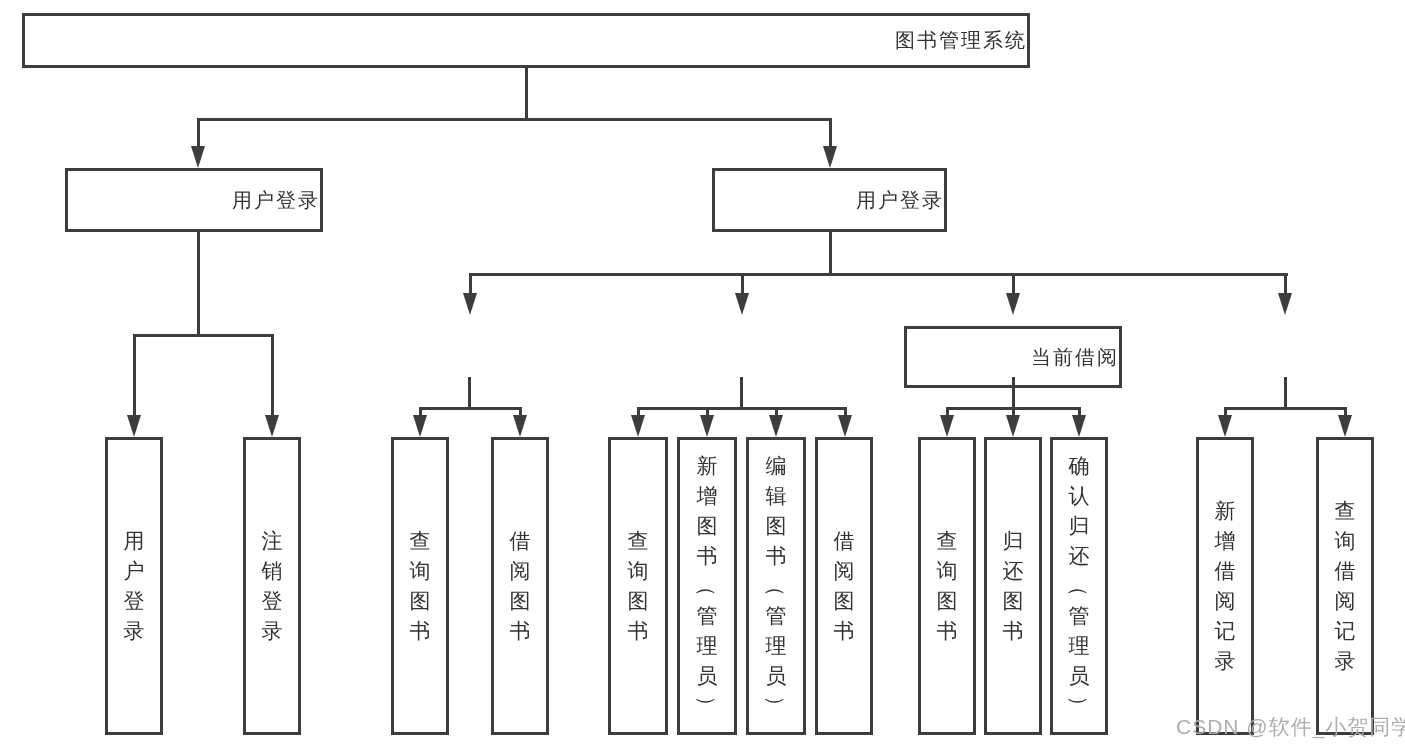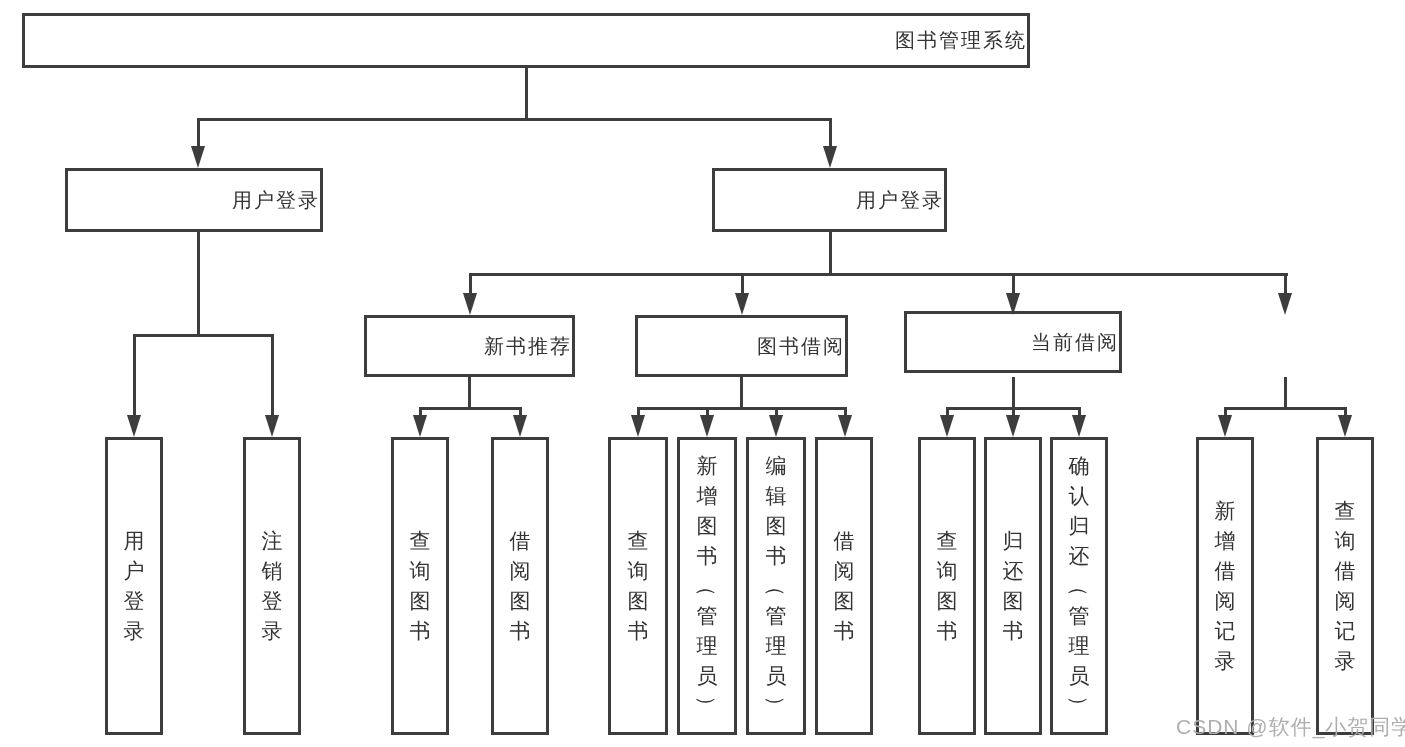--- a/index.html
+++ b/index.html
@@ -47,27 +47,21 @@
     <span>图书管理系统</span>
   </div>
 
   <div class="hbox" style="left:65px;top:168px;width:258px;height:64px;">
     <span>用户登录</span>
   </div>
   <div class="hbox" style="left:712px;top:168px;width:235px;height:64px;">
     <span>用户登录</span>
   </div>
 
-  <div class="hbox" style="left:364px;top:315px;width:211px;height:62px;">
-    <span>新书推荐</span>
-  </div>
-  <div class="hbox" style="left:635px;top:315px;width:213px;height:62px;">
-    <span>图书借阅</span>
-  </div>
-  <div class="hbox" style="left:904px;top:311px;width:218px;height:62px;font-family:Liberation Serif, serif;">
+  <div class="hbox" style="left:904px;top:326px;width:218px;height:62px;font-family:Liberation Serif, serif;">
     <span>当前借阅</span>
   </div>
 
   <div class="vbox" style="left:105px;top:437px;width:58px;height:298px;">
     <span class="vlabel">
         <span class="vchar">用</span>
         <span class="vchar">户</span>
         <span class="vchar">登</span>
         <span class="vchar">录</span>
       </span>

